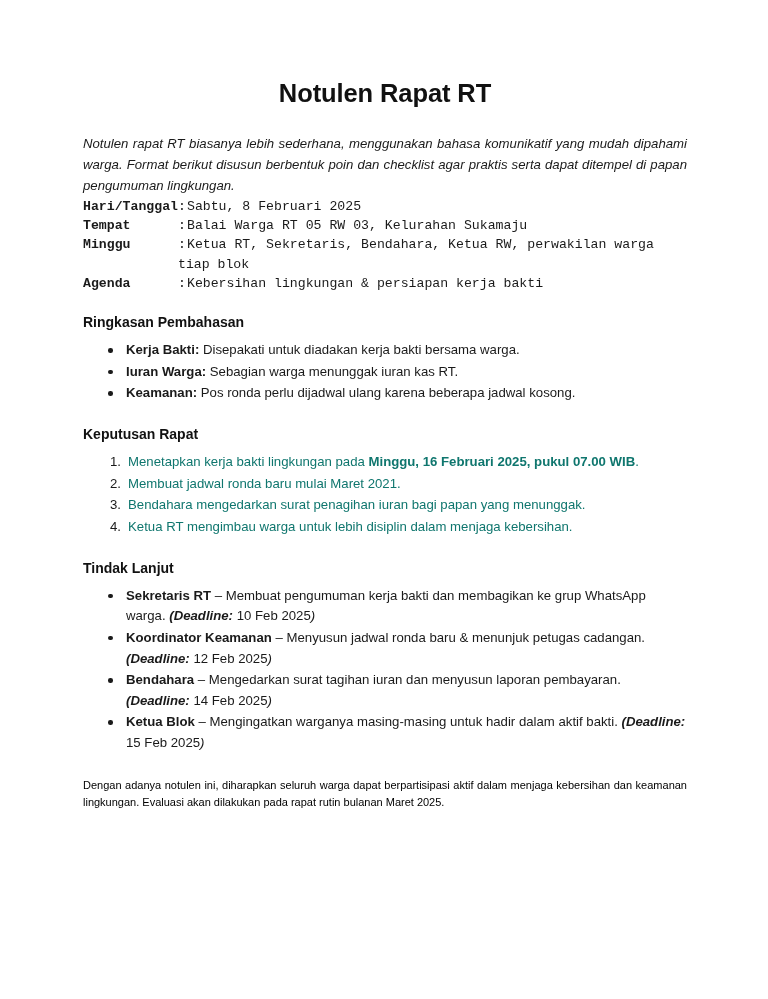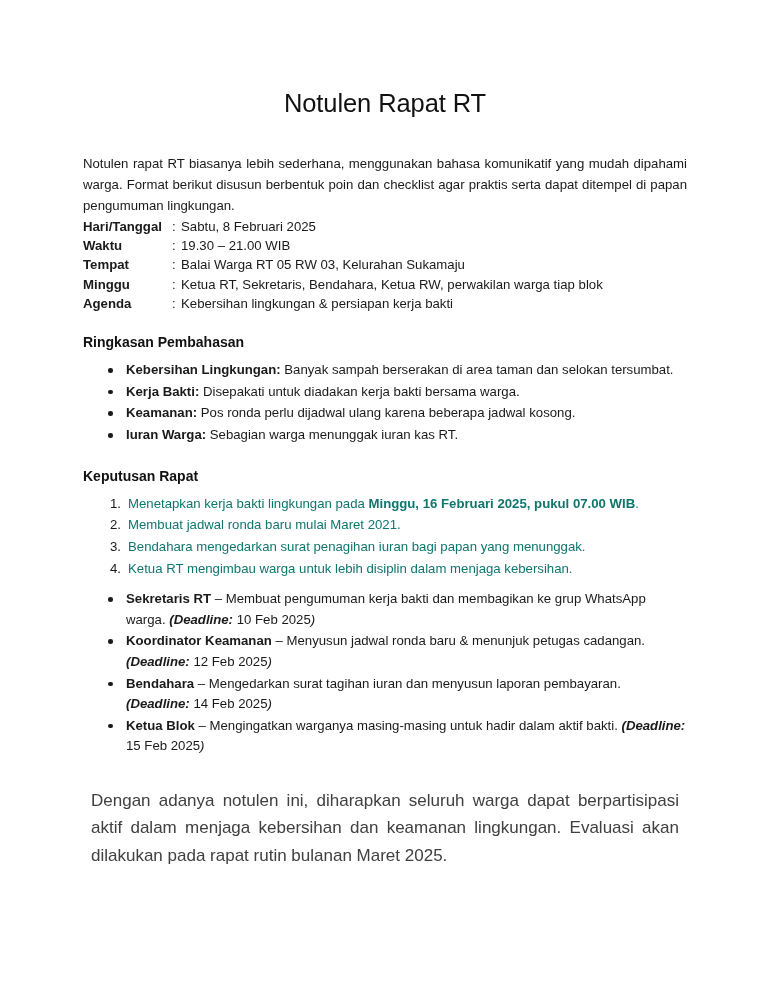--- a/index.html
+++ b/index.html
@@ -24,45 +24,47 @@
     overflow: hidden;
   }
   .content {
     position: absolute;
     left: 83px;
     top: 0;
     width: 604px;
   }
 
   .doc-title {
-    margin: 12px;
+    margin: 2px;
     padding-top: 76px;
     text-align: center;
     font-size: 25.5px;
-    font-weight: normal;
+    font-weight: bold;
     letter-spacing: -0.1px;
     line-height: 1.2;
     color: #111111;
   }
 
   .intro {
     margin: 0;
     padding-top: 22px;
     font-size: 13.2px;
     line-height: 1.62;
     text-align: justify;
     text-justify: inter-word;
     color: #1a1a1a;
+    font-style: italic;
   }
 
   .meta {
     margin: 0;
     padding-top: 21px;
     width: 100%;
     border-collapse: collapse;
+    font-family: Liberation Mono, monospace;
   }
   .meta td {
     font-size: 13.2px;
     line-height: 1.46;
     vertical-align: top;
     padding: 0;
     color: #1a1a1a;
   }
   .meta td.meta-label {
     font-weight: bold;
@@ -130,27 +132,27 @@
     content: counter(li) ".";
     position: absolute;
     left: 22px;
     top: 0;
     width: 16px;
     text-align: right;
     color: #1a1a1a;
   }
 
   .closing {
-    margin: 8px;
+    margin: 0;
     padding-top: 22px;
-    font-size: 17px;
+    font-size: 11px;
     line-height: 1.62;
     text-align: justify;
     text-justify: inter-word;
-    color: #404040;
+    color: #000000;
   }
 
   b, .b { font-weight: bold; }
   i, .i { font-style: italic; }
   .deadline-label { font-style: italic; margin-top: 42px; }
 </style>
 </head>
 <body>
 
 <div class="page">
@@ -160,54 +162,50 @@
 
     <p class="intro">Notulen rapat RT biasanya lebih sederhana, menggunakan bahasa komunikatif yang mudah dipahami warga. Format berikut disusun berbentuk poin dan checklist agar praktis serta dapat ditempel di papan pengumuman lingkungan.</p>
 
     <table class="meta">
       <tbody>
         <tr>
           <td class="meta-label">Hari/Tanggal</td>
           <td class="meta-value"><span class="colon">:</span><span>Sabtu, 8 Februari 2025</span></td>
         </tr>
         <tr>
-          <td class="meta-label">Waktu</td>
-          <td class="meta-value"><span class="colon">:</span><span>19.30 – 21.00 WIB</span></td>
-        </tr>
-        <tr>
           <td class="meta-label">Tempat</td>
           <td class="meta-value"><span class="colon">:</span><span>Balai Warga RT 05 RW 03, Kelurahan Sukamaju</span></td>
         </tr>
         <tr>
           <td class="meta-label">Minggu</td>
           <td class="meta-value"><span class="colon">:</span><span>Ketua RT, Sekretaris, Bendahara, Ketua RW, perwakilan warga tiap blok</span></td>
         </tr>
         <tr>
           <td class="meta-label">Agenda</td>
           <td class="meta-value"><span class="colon">:</span><span>Kebersihan lingkungan &amp; persiapan kerja bakti</span></td>
         </tr>
       </tbody>
     </table>
 
     <h2 class="section">Ringkasan Pembahasan</h2>
     <ul class="bullets">
-      <li><b>Kebersihan Lingkungan:</b><span> Banyak sampah berserakan di area taman dan selokan tersumbat.</span></li>
       <li><b>Kerja Bakti:</b><span> Disepakati untuk diadakan kerja bakti bersama warga.</span></li>
+      <li><b>Iuran Warga:</b><span> Sebagian warga menunggak iuran kas RT.</span></li>
       <li><b>Keamanan:</b><span> Pos ronda perlu dijadwal ulang karena beberapa jadwal kosong.</span></li>
-      <li><b>Iuran Warga:</b><span> Sebagian warga menunggak iuran kas RT.</span></li>
     </ul>
 
     <h2 class="section">Keputusan Rapat</h2>
     <ol class="numbers">
       <li><span>Menetapkan kerja bakti lingkungan pada </span><b>Minggu, 16 Februari 2025, pukul 07.00 WIB</b><span>.</span></li>
       <li><span>Membuat jadwal ronda baru mulai Maret 2021.</span><b></b><span></span></li>
       <li><span>Bendahara mengedarkan surat penagihan iuran bagi papan yang menunggak.</span><b></b><span></span></li>
       <li><span>Ketua RT mengimbau warga untuk lebih disiplin dalam menjaga kebersihan.</span><b></b><span></span></li>
     </ol>
 
+    <h2 class="section">Tindak Lanjut</h2>
     <ul class="bullets">
       <li><b>Sekretaris RT</b><span> – Membuat pengumuman kerja bakti dan membagikan ke grup WhatsApp warga. </span><b class="deadline-label">(Deadline:</b><span> 10 Feb 2025</span><i>)</i></li>
       <li><b>Koordinator Keamanan</b><span> – Menyusun jadwal ronda baru &amp; menunjuk petugas cadangan. </span><b class="deadline-label">(Deadline:</b><span> 12 Feb 2025</span><i>)</i></li>
       <li><b>Bendahara</b><span> – Mengedarkan surat tagihan iuran dan menyusun laporan pembayaran. </span><b class="deadline-label">(Deadline:</b><span> 14 Feb 2025</span><i>)</i></li>
       <li><b>Ketua Blok</b><span> – Mengingatkan warganya masing-masing untuk hadir dalam aktif bakti. </span><b class="deadline-label">(Deadline:</b><span> 15 Feb 2025</span><i>)</i></li>
     </ul>
 
     <p class="closing">Dengan adanya notulen ini, diharapkan seluruh warga dapat berpartisipasi aktif dalam menjaga kebersihan dan keamanan lingkungan. Evaluasi akan dilakukan pada rapat rutin bulanan Maret 2025.</p>
 
   </div>

